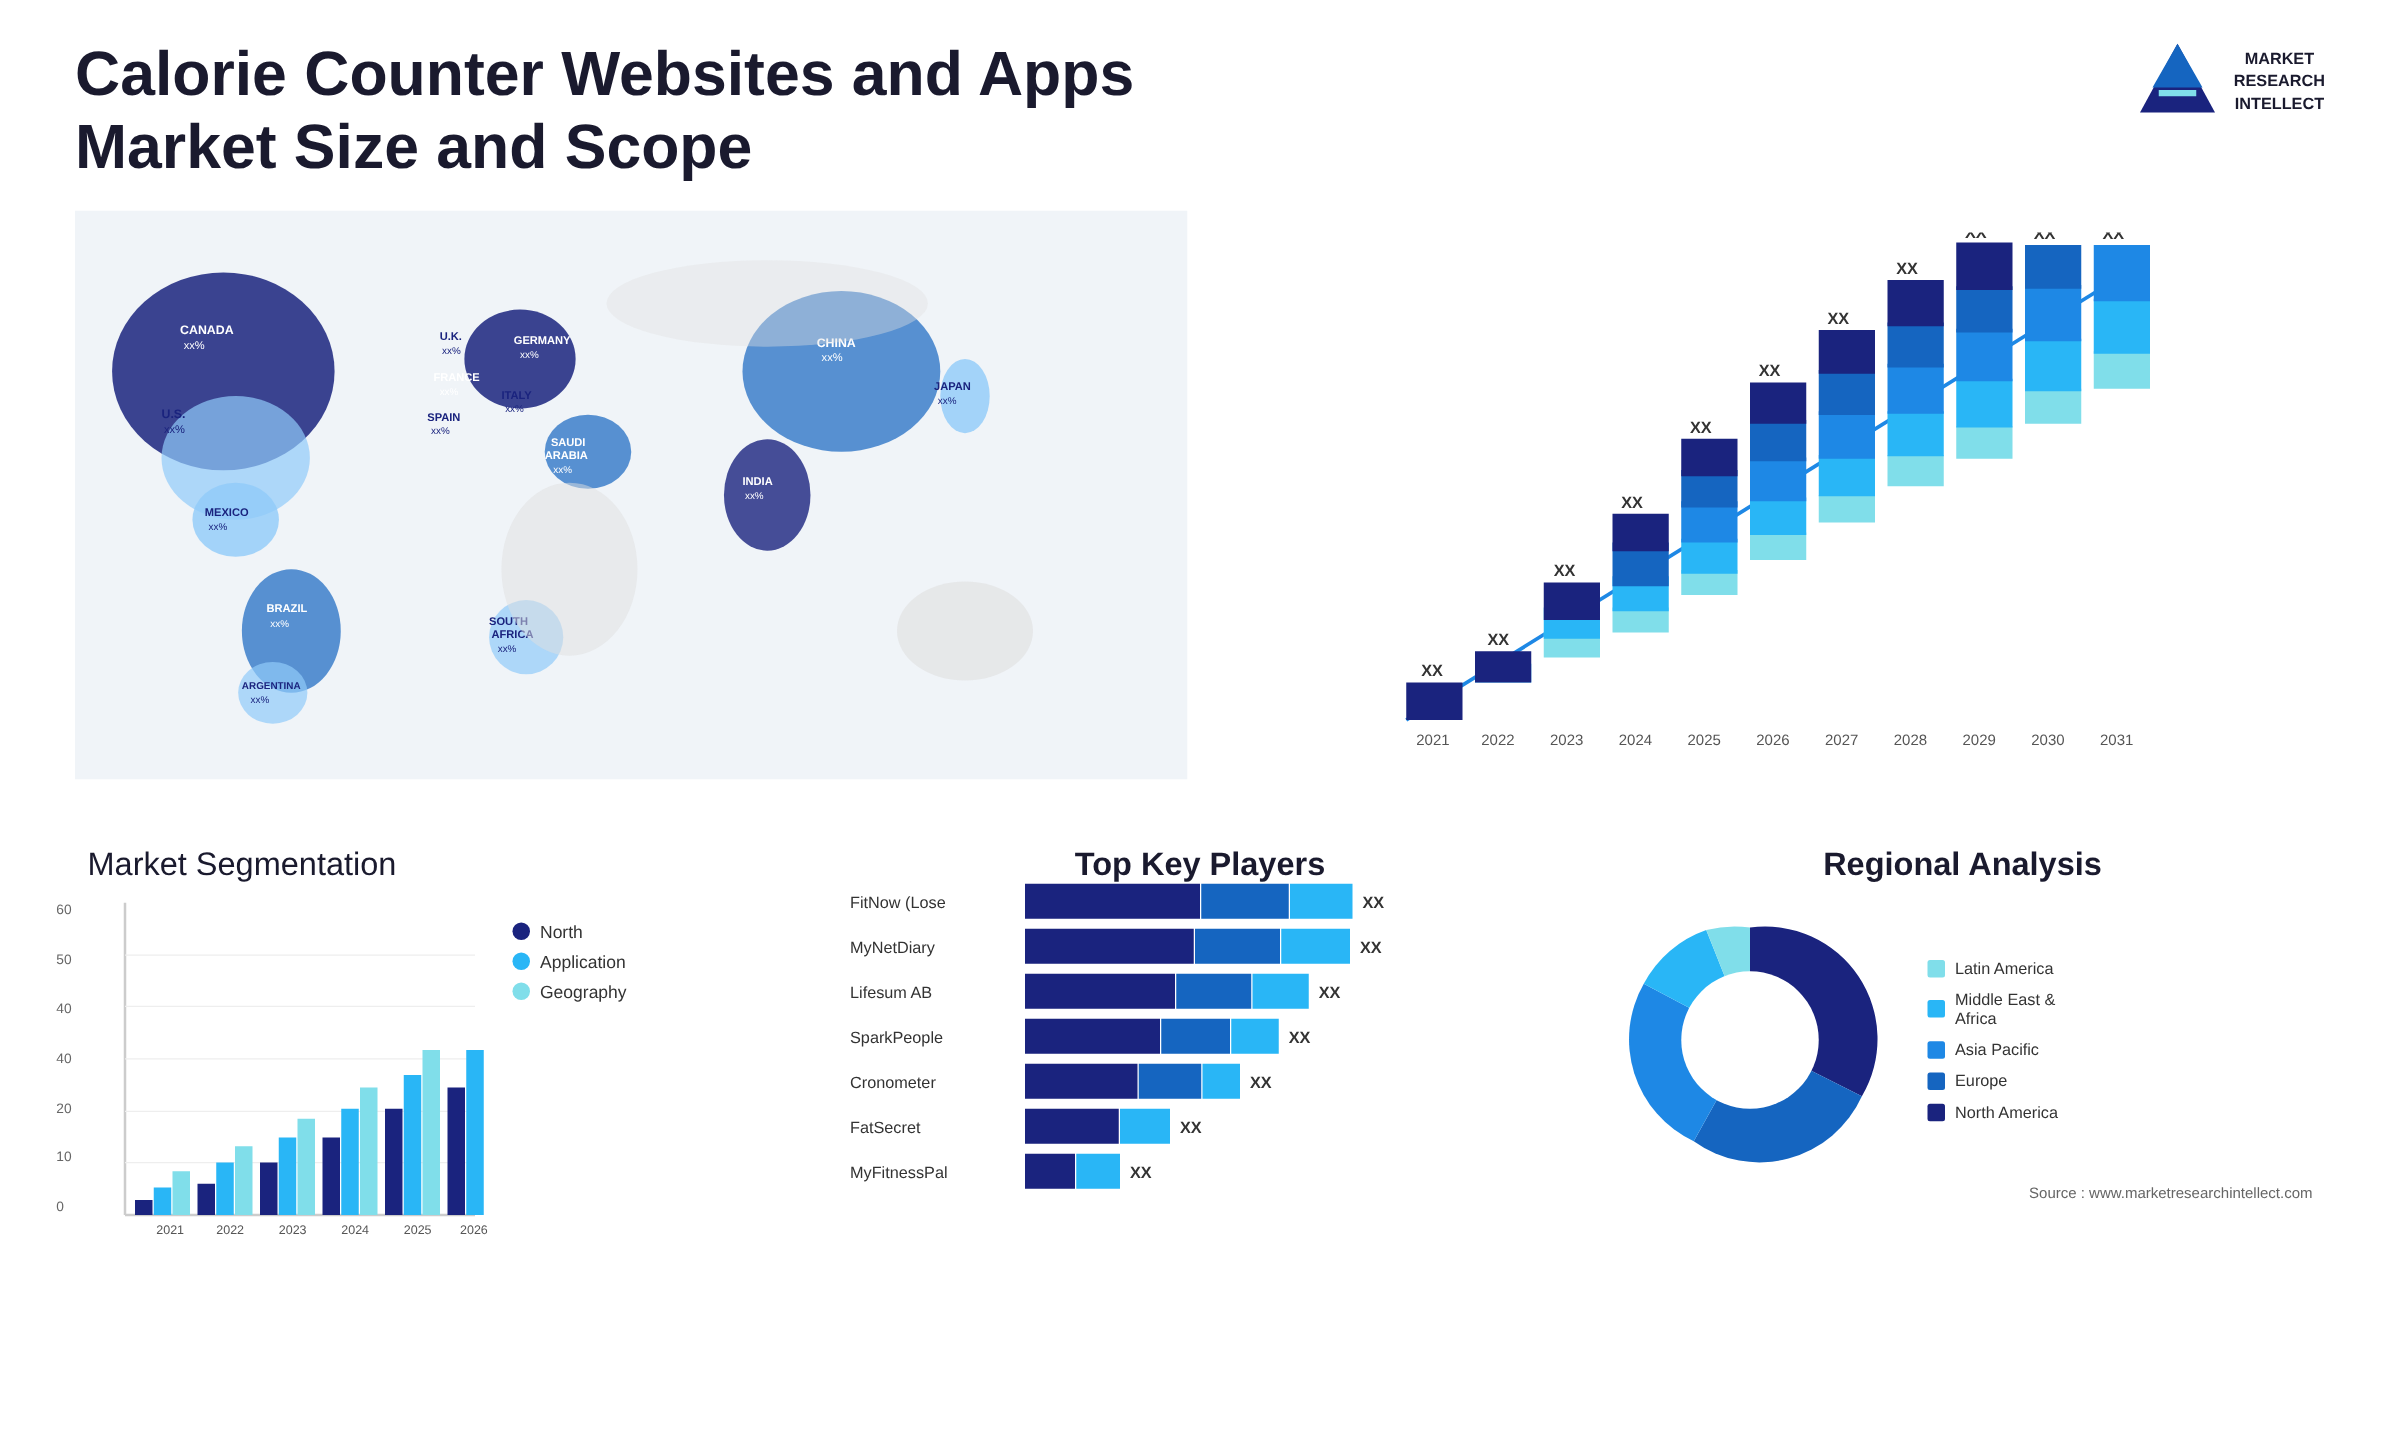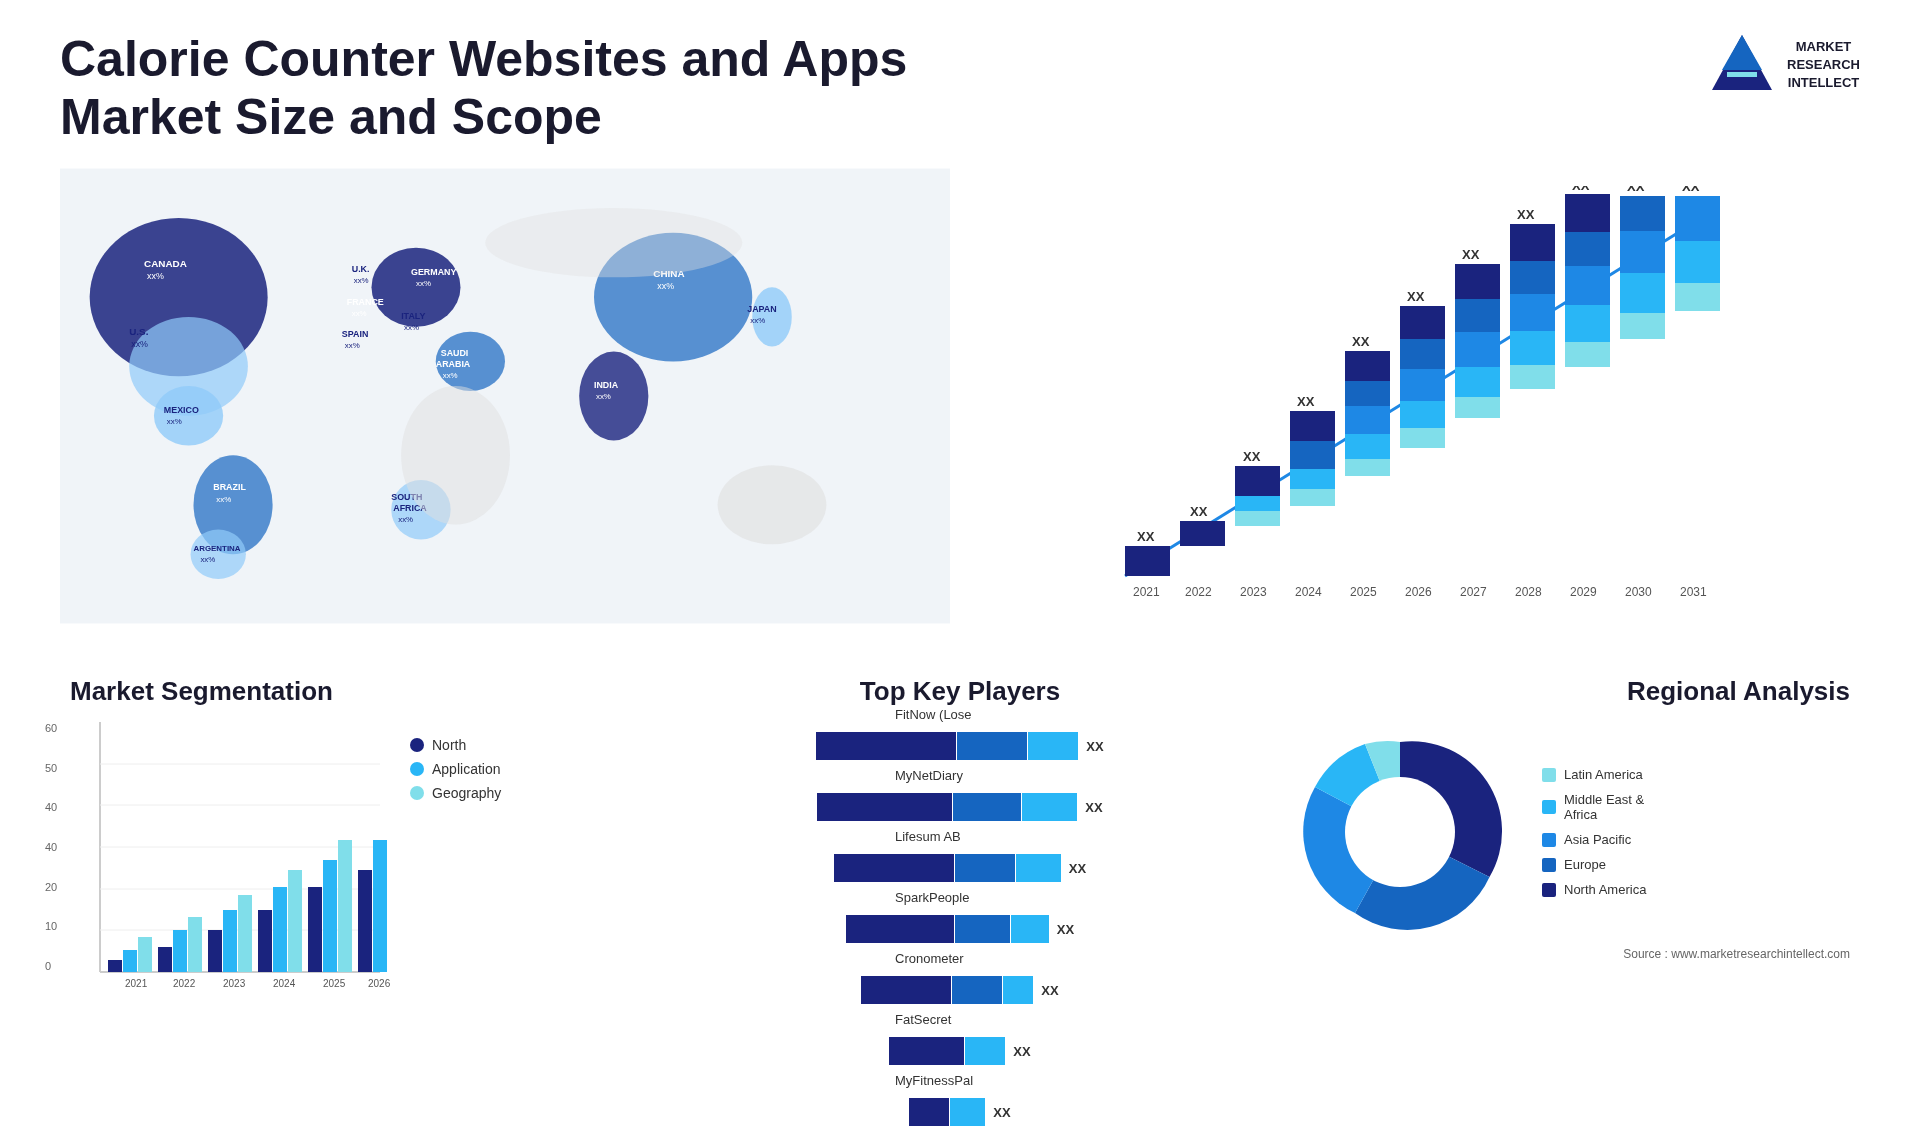--- a/index.html
+++ b/index.html
@@ -67,21 +67,21 @@
       gap: 30px;
       margin-top: 10px;
     }
 
     
     .segmentation-section {
       padding: 10px;
     }
     .section-title {
       font-size: 26px;
-      font-weight: bold;
+      font-weight: normal;
       color: #1a1a2e;
       margin-bottom: 15px;
     }
 
     
     .players-section {
       padding: 10px;
     }
     .players-title {
       font-size: 26px;
@@ -92,21 +92,21 @@
 
     
     .regional-section {
       padding: 10px;
     }
     .regional-title {
       font-size: 26px;
       font-weight: bold;
       color: #1a1a2e;
       margin-bottom: 15px;
-      text-align: right;
+      text-align: center;
     }
 
     
     .source-text {
       font-size: 12px;
       color: #666;
       text-align: right;
       margin-top: 5px;
     }
     .seg-legend {
@@ -127,21 +127,20 @@
       height: 14px;
       border-radius: 50%;
     }
 
     
     .player-row {
       display: flex;
       align-items: center;
       margin-bottom: 8px;
       gap: 10px;
-      flex-direction: column;
     }
     .player-name {
       font-size: 13px;
       color: #333;
       width: 130px;
       flex-shrink: 0;
     }
     .player-bar-container {
       display: flex;
       align-items: center;

